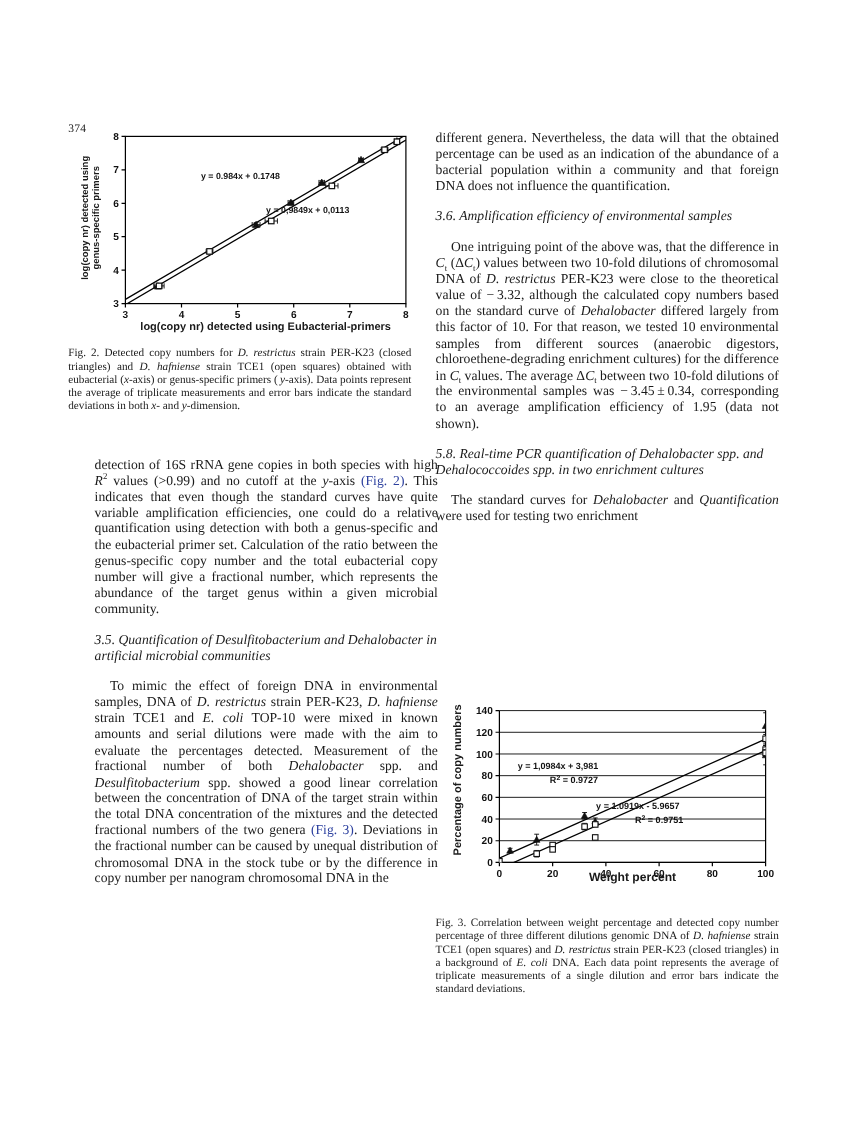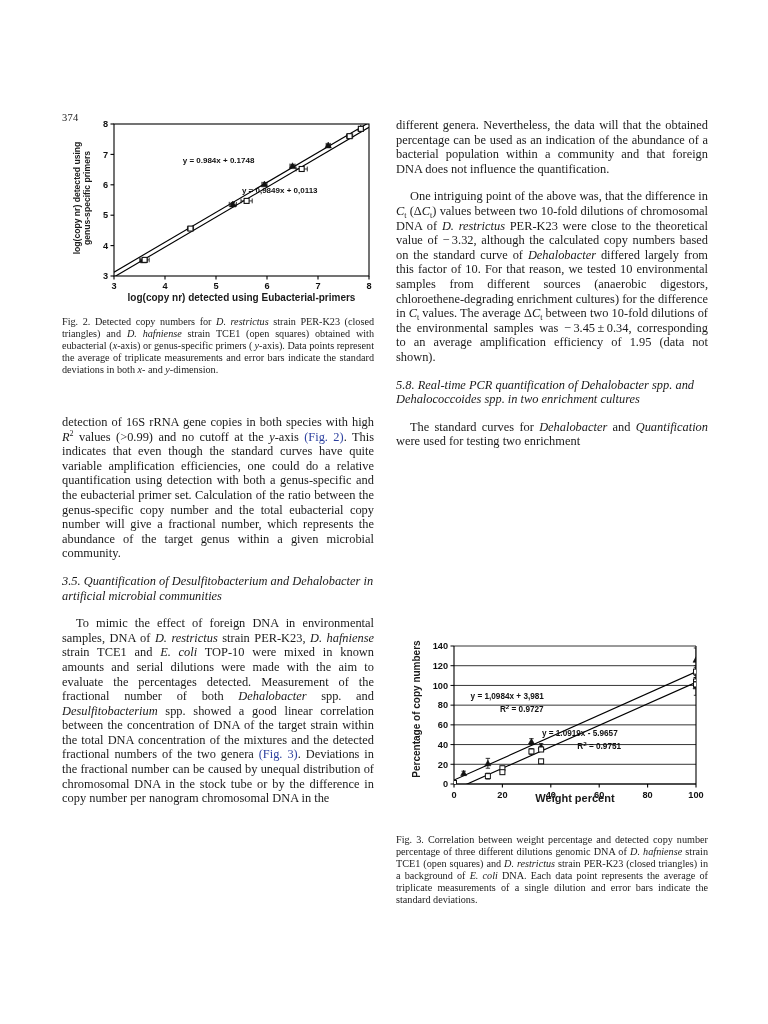--- a/index.html
+++ b/index.html
@@ -251,28 +251,29 @@
             <rect x="296.34000000000003" y="8.364000000000004" width="5" height="5" fill="#fff" stroke="#111" stroke-width="1.1"></rect>
           </g>
           <text x="156.55" y="44.912000000000006" text-anchor="middle" font-family="Liberation Sans, sans-serif" font-size="8" font-weight="bold" fill="#111">y = 0.984x + 0.1748</text>
           <text x="217.75" y="75.31200000000001" text-anchor="middle" font-family="Liberation Sans, sans-serif" font-size="8" font-weight="bold" fill="#111">y = 0,9849x + 0,0113</text>
         </svg>
       <div class="xlab" id="f2-xlab" style="left: 52px; top: 174px; width: 255px; text-align: center;">log(copy nr) detected using Eubacterial-primers</div>
     </div>
     <div class="figcap" id="fig2-cap" style="margin-top: 8px;">Fig. 2. Detected copy numbers for <i>D. restrictus</i> strain PER-K23 (closed triangles) and <i>D. hafniense</i> strain TCE1 (open squares) obtained with eubacterial (<i>x</i>-axis) or genus-specific primers ( <i>y</i>-axis). Data points represent the average of triplicate measurements and error bars indicate the standard deviations in both <i>x</i>- and <i>y</i>-dimension.</div>
   </div>
 
-  <div class="col col-left" id="leftcol" style="top:415px;">
+  <div class="col col-left" id="leftcol" style="top:415px;margin-left:24px;">
     <p class="body" id="lp1">detection of 16S rRNA gene copies in both species with high <i>R</i><sup>2</sup> values (&gt;0.99) and no cutoff at the <i>y</i>-axis <span class="blue">(Fig. 2)</span>. This indicates that even though the standard curves have quite variable amplification efficiencies, one could do a relative quantification using detection with both a genus-specific and the eubacterial primer set. Calculation of the ratio between the genus-specific copy number and the total eubacterial copy number will give a fractional number, which represents the abundance of the target genus within a given microbial community.</p>
     <h3 class="sec" id="ls35">3.5. Quantification of Desulfitobacterium and Dehalobacter in artificial microbial communities</h3>
     <p class="body indent gap" id="lp2">To mimic the effect of foreign DNA in environmental samples, DNA of <i>D. restrictus</i> strain PER-K23, <i>D. hafniense</i> strain TCE1 and <i>E. coli</i> TOP-10 were mixed in known amounts and serial dilutions were made with the aim to evaluate the percentages detected. Measurement of the fractional number of both <i>Dehalobacter</i> spp. and <i>Desulfitobacterium</i> spp. showed a good linear correlation between the concentration of DNA of the target strain within the total DNA concentration of the mixtures and the detected fractional numbers of the two genera <span class="blue">(Fig. 3)</span>. Deviations in the fractional number can be caused by unequal distribution of chromosomal DNA in the stock tube or by the difference in copy number per nanogram chromosomal DNA in the</p>
   </div>
 
   <div class="col col-right" id="rightcol">
     <p class="body" id="rp1">different genera. Nevertheless, the data will that the obtained percentage can be used as an indication of the abundance of a bacterial population within a community and that foreign DNA does not influence the quantification.</p>
+    <h3 class="sec" id="rs36">3.6. Amplification efficiency of environmental samples</h3>
     <p class="body indent gap" id="rp2">One intriguing point of the above was, that the difference in <i>C</i><sub>t</sub> (Δ<i>C</i><sub>t</sub>) values between two 10-fold dilutions of chromosomal DNA of <i>D. restrictus</i> PER-K23 were close to the theoretical value of − 3.32, although the calculated copy numbers based on the standard curve of <i>Dehalobacter</i> differed largely from this factor of 10. For that reason, we tested 10 environmental samples from different sources (anaerobic digestors, chloroethene-degrading enrichment cultures) for the difference in <i>C</i><sub>t</sub> values. The average Δ<i>C</i><sub>t</sub> between two 10-fold dilutions of the environmental samples was − 3.45 ± 0.34, corresponding to an average amplification efficiency of 1.95 (data not shown).</p>
     <h3 class="sec" id="rs37">5.8. Real-time PCR quantification of Dehalobacter spp. and Dehalococcoides spp. in two enrichment cultures</h3>
     <p class="body indent gap" id="rp3">The standard curves for <i>Dehalobacter</i> and <i>Quantification</i> were used for testing two enrichment</p>
   </div>
 
   <div class="figbox" id="fig3-wrap">
     <div id="fig3-plot">
       <div class="ylab-rot" id="f3-ylab" style="left: 16px; top: 146px; width: 138px; font-size: 10px;">Percentage of copy numbers</div>
       <svg id="f3-svg" width="312" height="192" style="position:absolute;left:0;top:0;">
           <line x1="58" y1="152" x2="300" y2="152" stroke="#000" stroke-width="0.8"></line>

